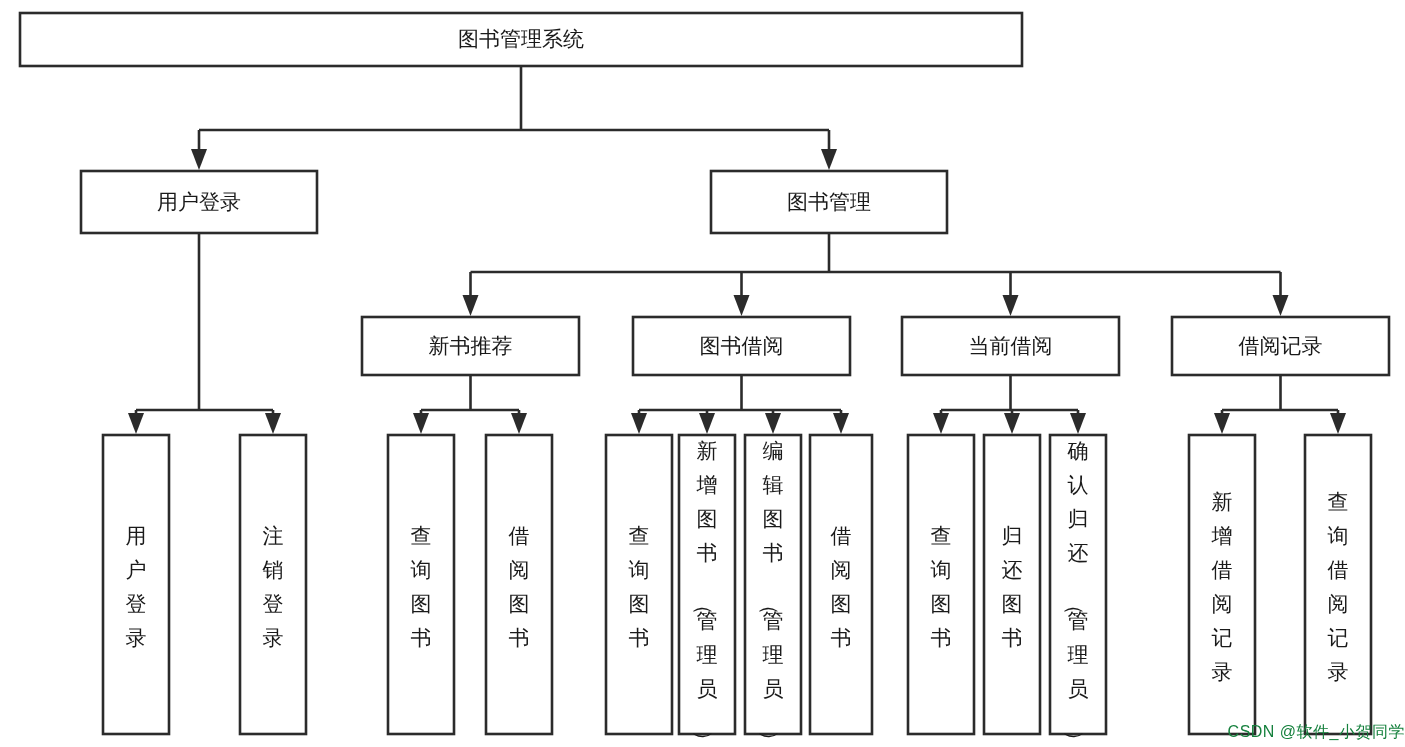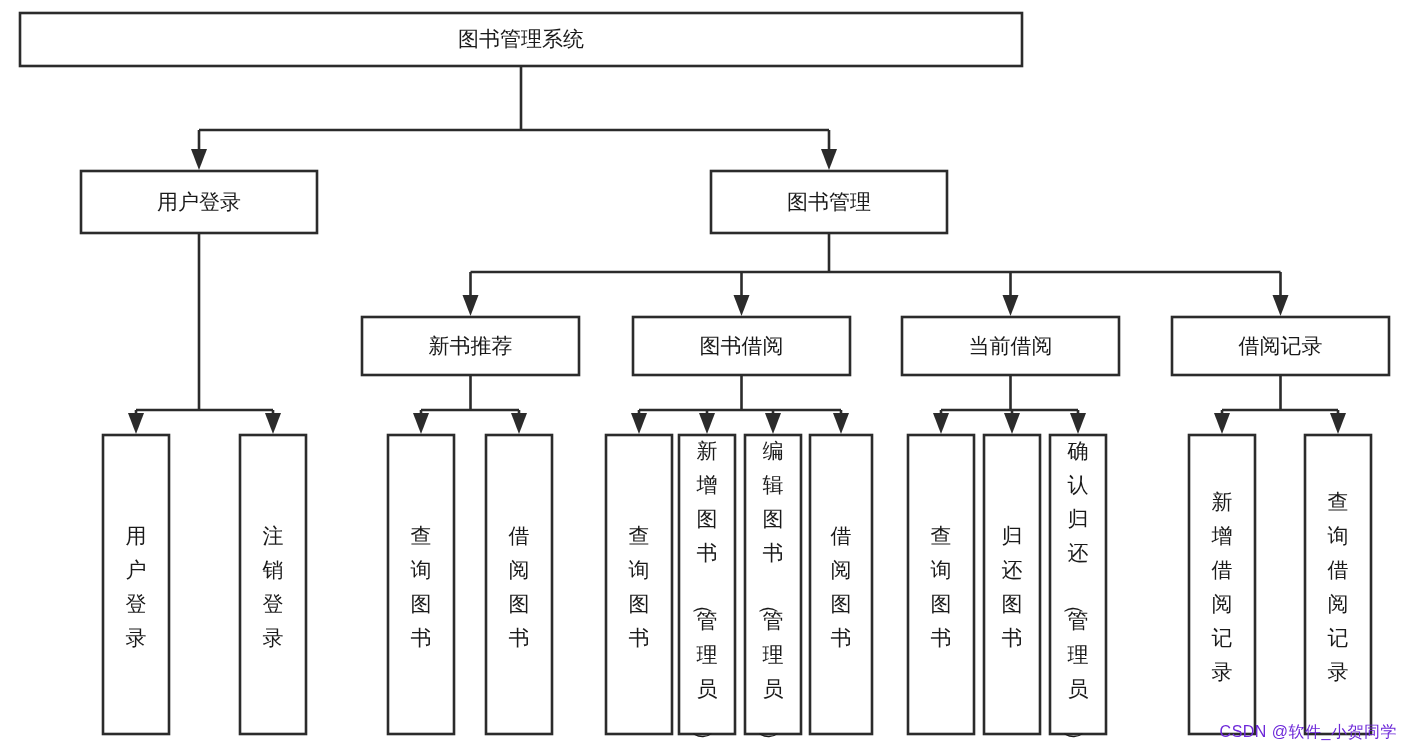--- a/index.html
+++ b/index.html
@@ -6,21 +6,21 @@
   body{width:1405px;height:747px;position:relative;overflow:hidden;
        font-family:"Liberation Sans","DejaVu Sans",sans-serif;}
   #diagram{position:absolute;left:0;top:0;width:1405px;height:747px;}
   .node-box{fill:#ffffff;stroke:#2b2b2b;stroke-width:2.6;}
   .node-label{fill:#1a1a1a;font-family:"Liberation Sans","DejaVu Sans",sans-serif;
               font-size:21px;text-anchor:middle;dominant-baseline:middle;}
   .node-label-v{fill:#1a1a1a;font-family:"Liberation Sans","DejaVu Sans",sans-serif;
                 font-size:21px;text-anchor:middle;}
   .edge{stroke:#2b2b2b;stroke-width:2.6;fill:none;stroke-linecap:butt;}
   .arrow-head{fill:#2b2b2b;stroke:none;}
-  .watermark{position:absolute;right:8px;bottom:4px;color:#6d28d9;font-size:16px;
+  .watermark{position:absolute;right:0;bottom:4px;color:#15803d;font-size:16px;
              font-family:"Liberation Sans","DejaVu Sans",sans-serif;white-space:nowrap;
              letter-spacing:0.5px;}
 </style>
 </head>
 <body>
 
 <svg id="diagram" viewBox="0 0 1405 747" xmlns="http://www.w3.org/2000/svg">
   <g id="edge-layer">
       <path class="edge" d="M 521 66 L 521 130"></path>
       <path class="edge" d="M 199 130 L 829 130"></path>

